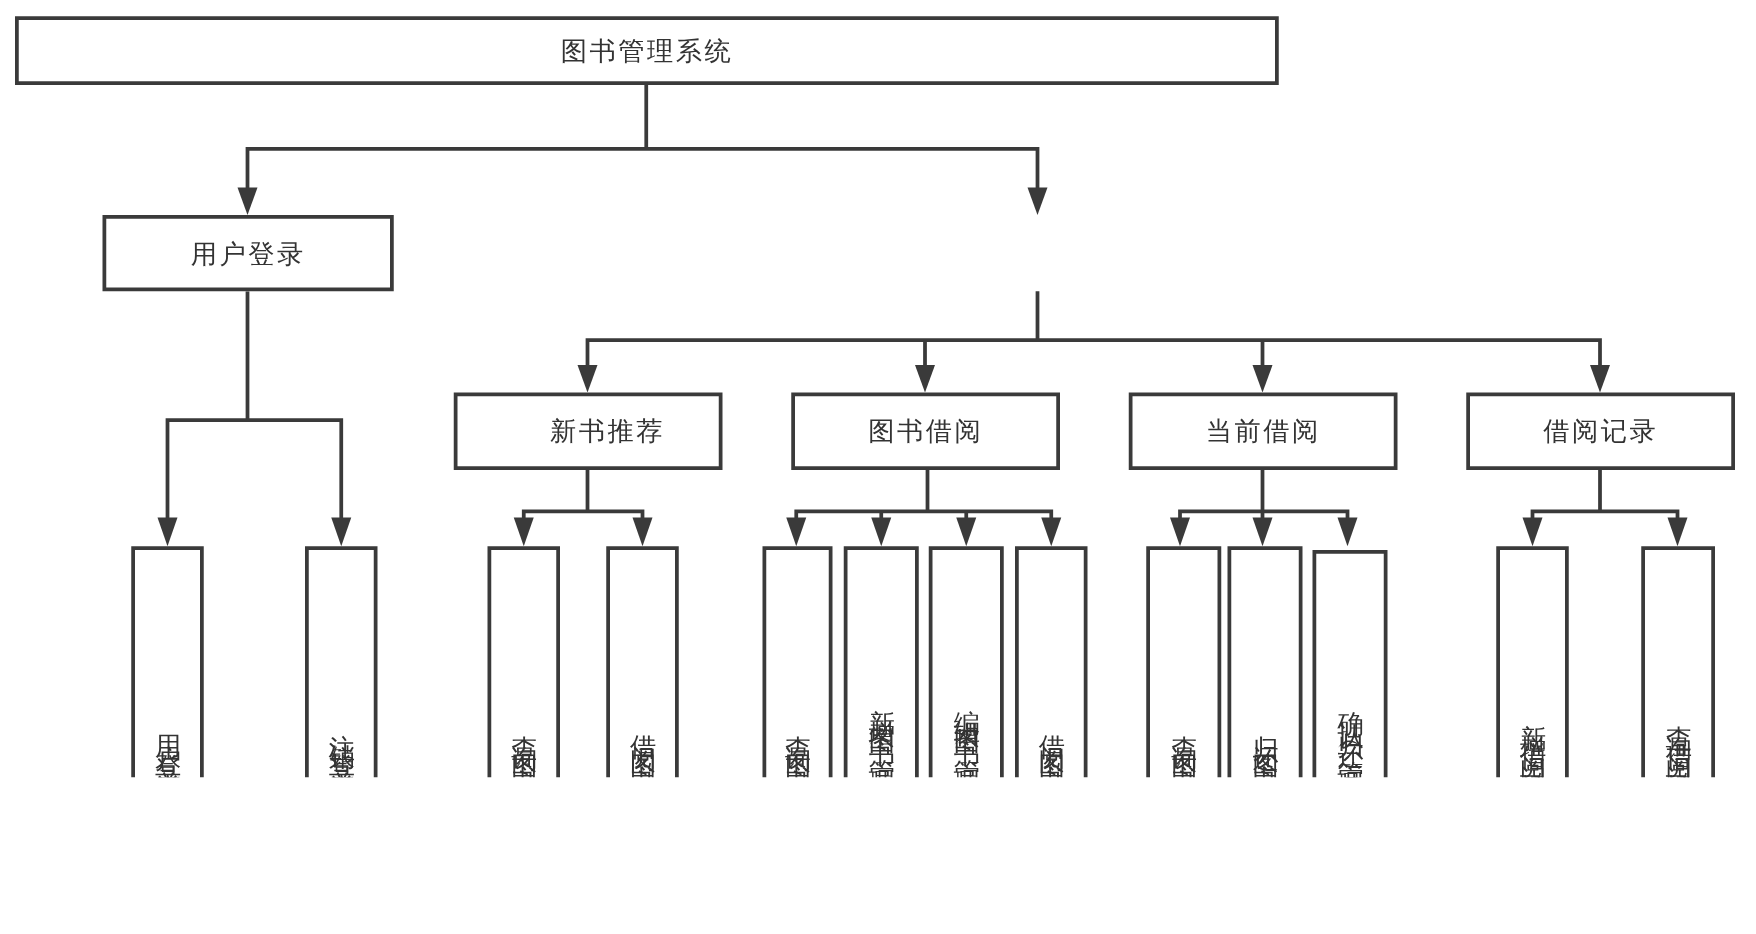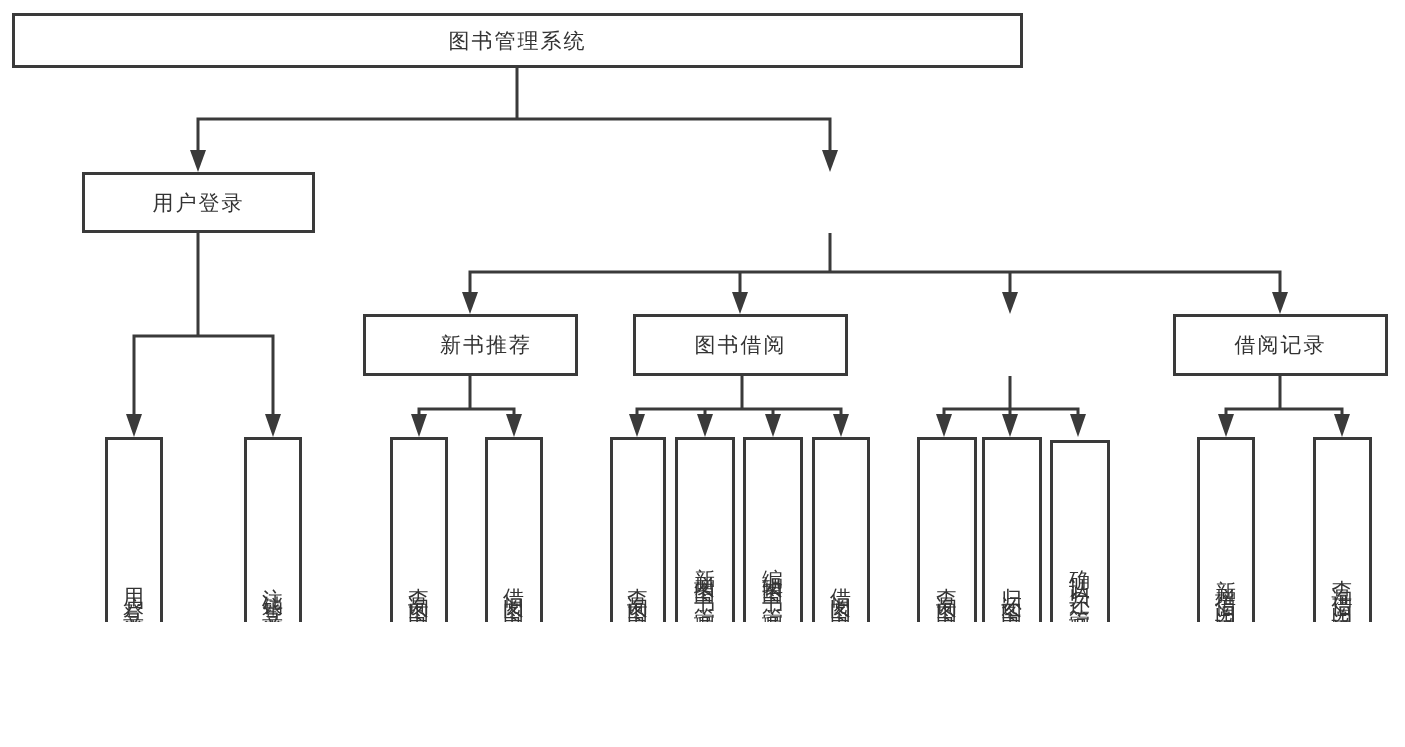--- a/index.html
+++ b/index.html
@@ -118,20 +118,23 @@
   <div class="node h-node" style="left:82px; top:172px; width:233px; height:61px;">
     <span>用户登录</span>
   </div>
 
   <div class="node h-node" style="left:363px; top:314px; width:215px; height:62px;padding-left:31px;">
     <span>新书推荐</span>
   </div>
   <div class="node h-node" style="left:633px; top:314px; width:215px; height:62px;">
     <span>图书借阅</span>
   </div>
+  <div class="node h-node" style="left:903px; top:314px; width:215px; height:62px;">
+    <span>当前借阅</span>
+  </div>
   <div class="node h-node" style="left:1173px; top:314px; width:215px; height:62px;">
     <span>借阅记录</span>
   </div>
 
   <div class="node v-node" style="left:105px; top:437px; width:58px; height:299px;">
     <span>用户登录</span>
   </div>
   <div class="node v-node" style="left:244px; top:437px; width:58px; height:299px;">
     <span>注销登录</span>
   </div>

